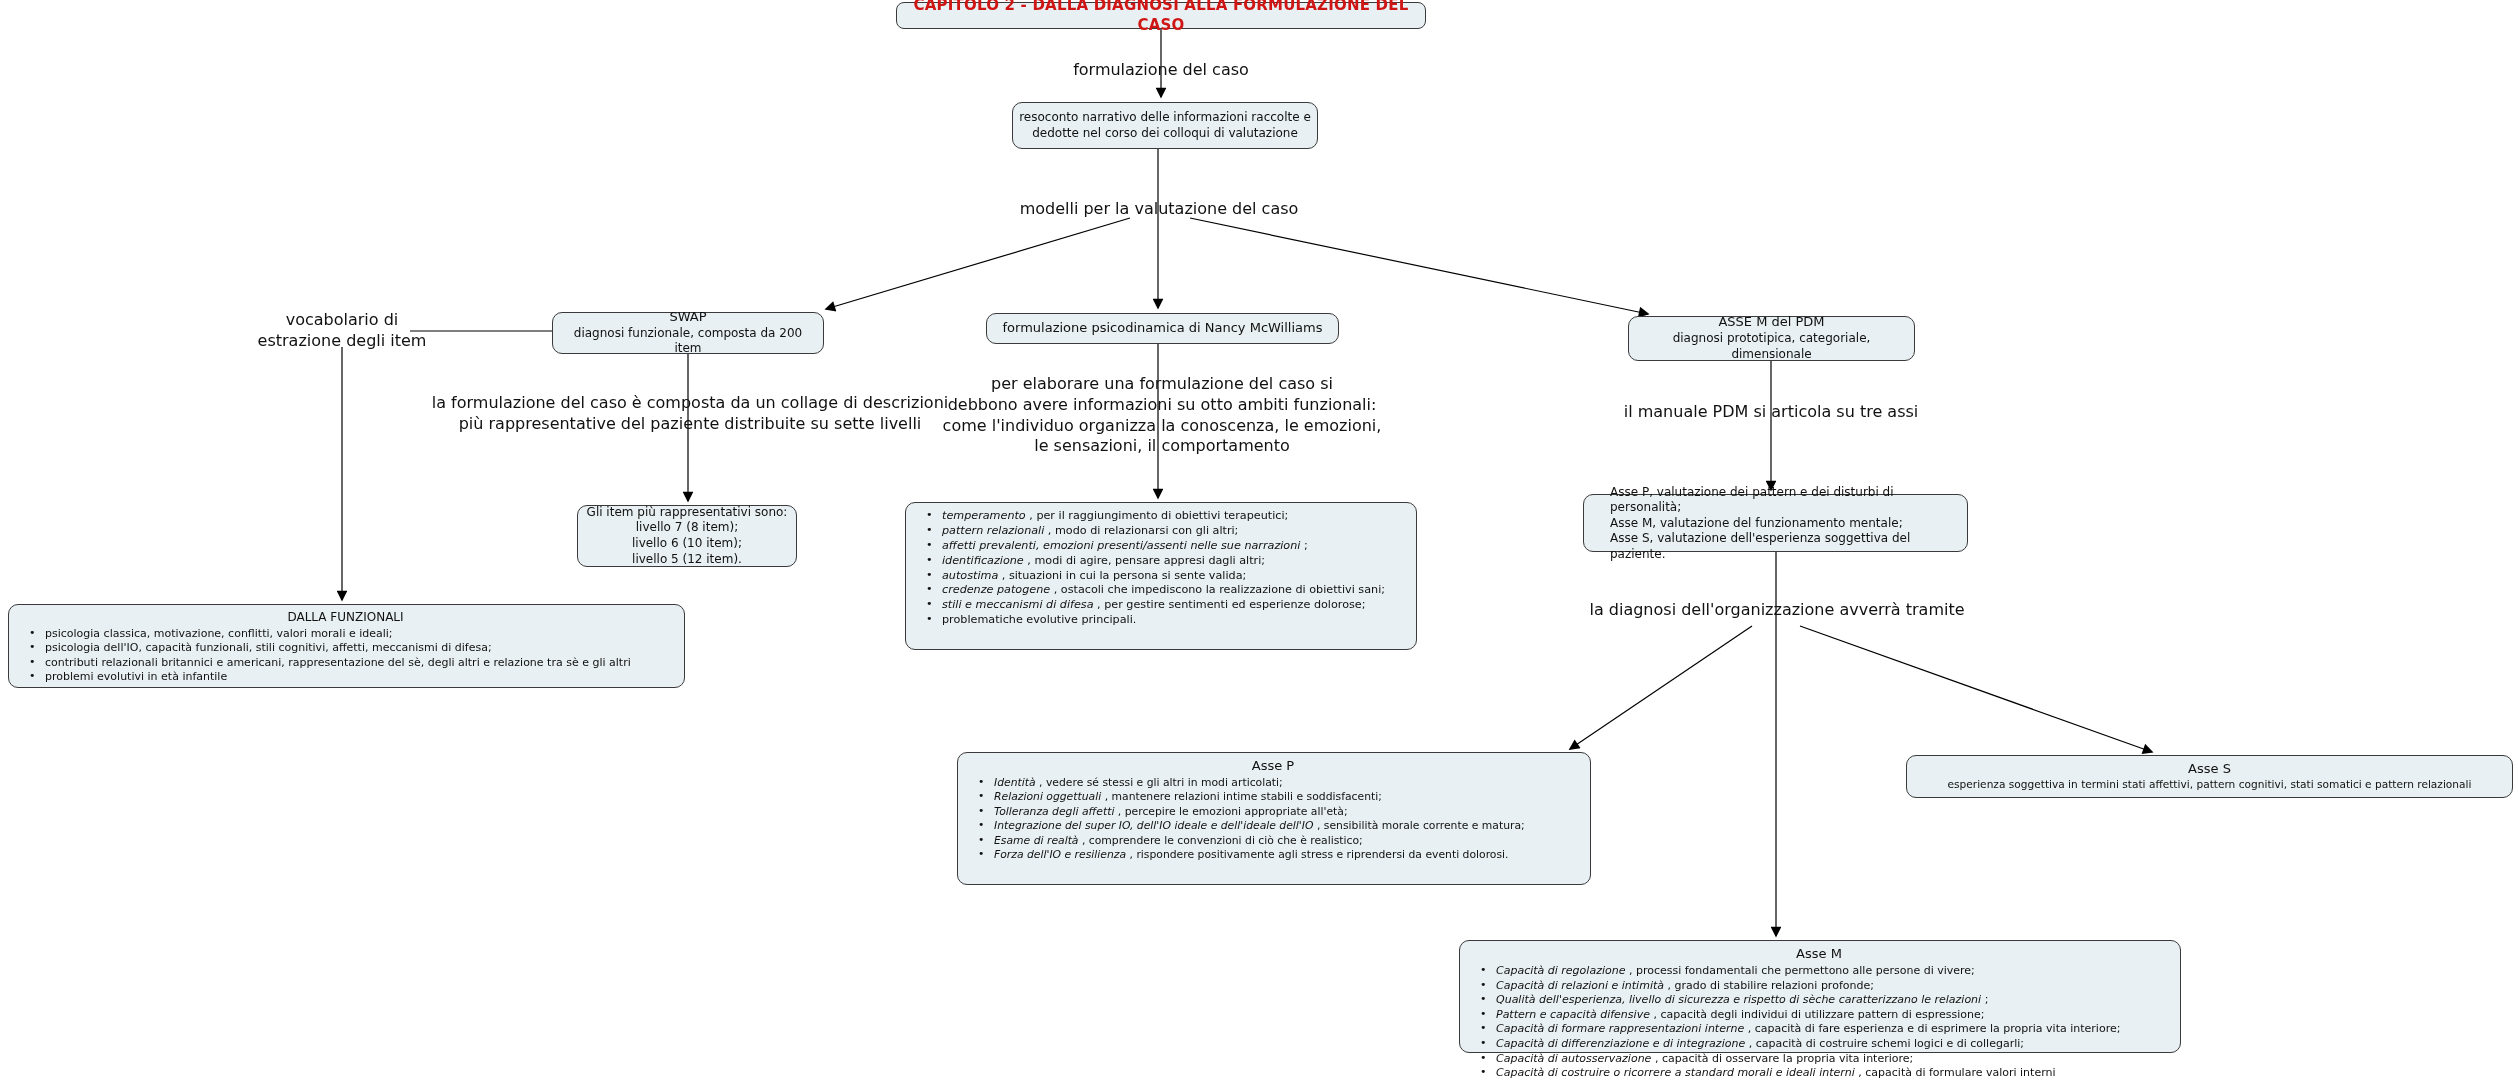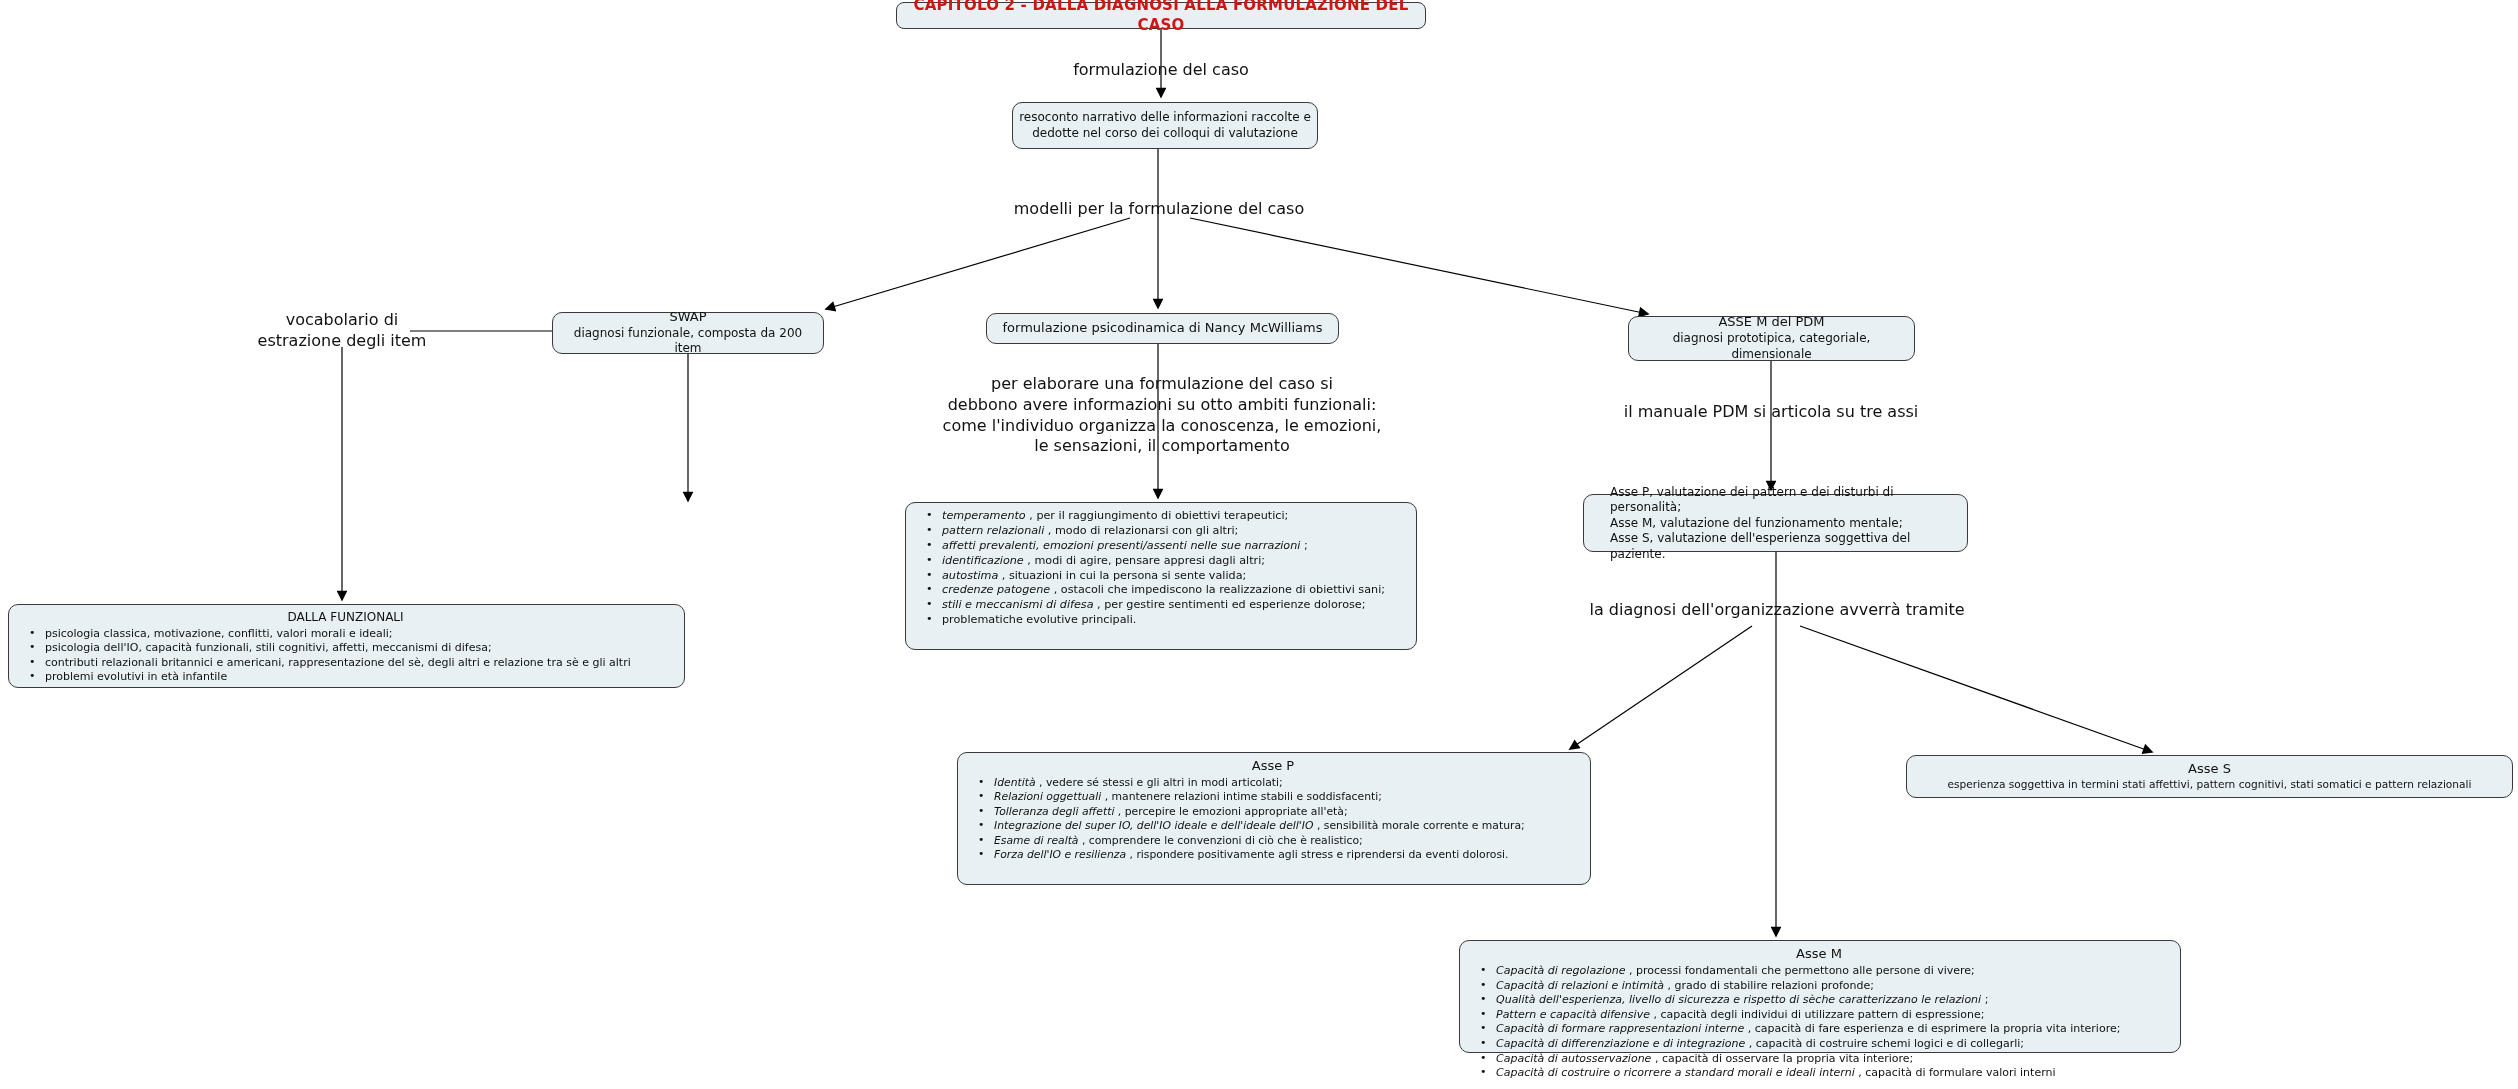--- a/index.html
+++ b/index.html
@@ -87,20 +87,26 @@
 
   <div class="node" style="left:986px;top:313px;width:353px;height:31px">
     <div class="node-title">formulazione psicodinamica di Nancy McWilliams</div>
   </div>
 
   <div class="node" style="left:1628px;top:316px;width:287px;height:45px">
     <div class="node-title">ASSE M del PDM</div>
     <div>diagnosi prototipica, categoriale, dimensionale</div>
   </div>
 
+  <div class="node" style="left:577px;top:505px;width:220px;height:62px">
+    <div class="pre">Gli item più rappresentativi sono:
+livello 7 (8 item);
+livello 6 (10 item);
+livello 5 (12 item).</div>
+  </div>
 
   <div class="node list-node fs11" style="left:8px;top:604px;width:677px;height:84px">
     <div class="node-heading">DALLA FUNZIONALI</div>
     <ul class="blist">
         <li>psicologia classica, motivazione, conflitti, valori morali e ideali;</li>
         <li>psicologia dell'IO, capacità funzionali, stili cognitivi, affetti, meccanismi di difesa;</li>
         <li>contributi relazionali britannici e americani, rappresentazione del sè, degli altri e relazione tra sè e gli altri</li>
         <li>problemi evolutivi in età infantile</li>
       </ul>
   </div>
@@ -149,23 +155,25 @@
         <li><em>Qualità dell'esperienza, livello di sicurezza e rispetto di sèche caratterizzano le relazioni</em> ;</li>
         <li><em>Pattern e capacità difensive</em> , capacità degli individui di utilizzare pattern di espressione;</li>
         <li><em>Capacità di formare rappresentazioni interne</em> , capacità di fare esperienza e di esprimere la propria vita interiore;</li>
         <li><em>Capacità di differenziazione e di integrazione</em> , capacità di costruire schemi logici e di collegarli;</li>
         <li><em>Capacità di autosservazione</em> , capacità di osservare la propria vita interiore;</li>
         <li><em>Capacità di costruire o ricorrere a standard morali e ideali interni</em> , capacità di formulare valori interni</li>
       </ul>
   </div>
 
   <div class="edge-label" style="left:1161px;top:70px">formulazione del caso</div>
-  <div class="edge-label" style="left:1159px;top:209px">modelli per la formulazione del caso</div>
+  <div class="edge-label" style="left:1159px;top:209px">modelli per la valutazione del caso</div>
   <div class="edge-label" style="left:342px;top:331px">vocabolario di
 estrazione degli item</div>
+  <div class="edge-label" style="left:690px;top:414px">la formulazione del caso è composta da un collage di descrizioni
+più rappresentative del paziente distribuite su sette livelli</div>
   <div class="edge-label" style="left:1162px;top:416px">per elaborare una formulazione del caso si
 debbono avere informazioni su otto ambiti funzionali:
 come l'individuo organizza la conoscenza, le emozioni,
 le sensazioni, il comportamento</div>
   <div class="edge-label" style="left:1771px;top:412px">il manuale PDM si articola su tre assi</div>
   <div class="edge-label" style="left:1777px;top:610px">la diagnosi dell'organizzazione avverrà tramite</div>
 
 </div>
 
 </body></html>

